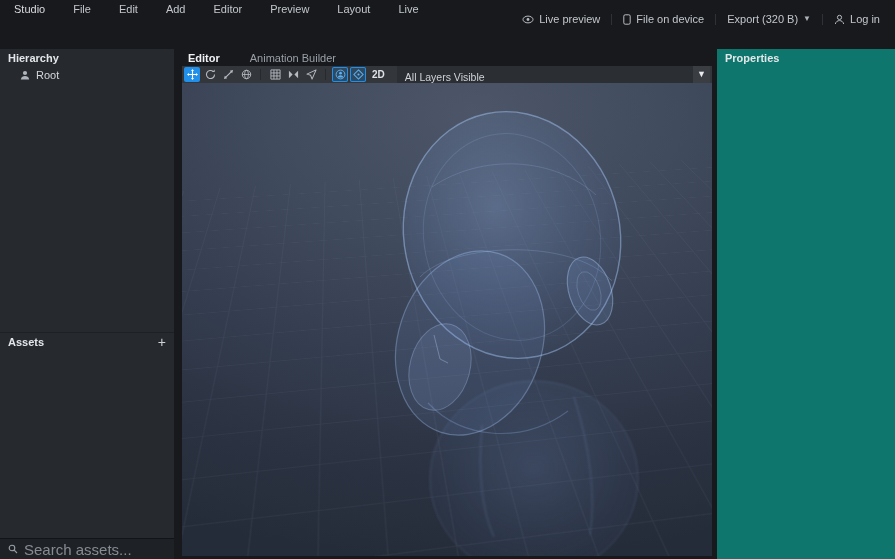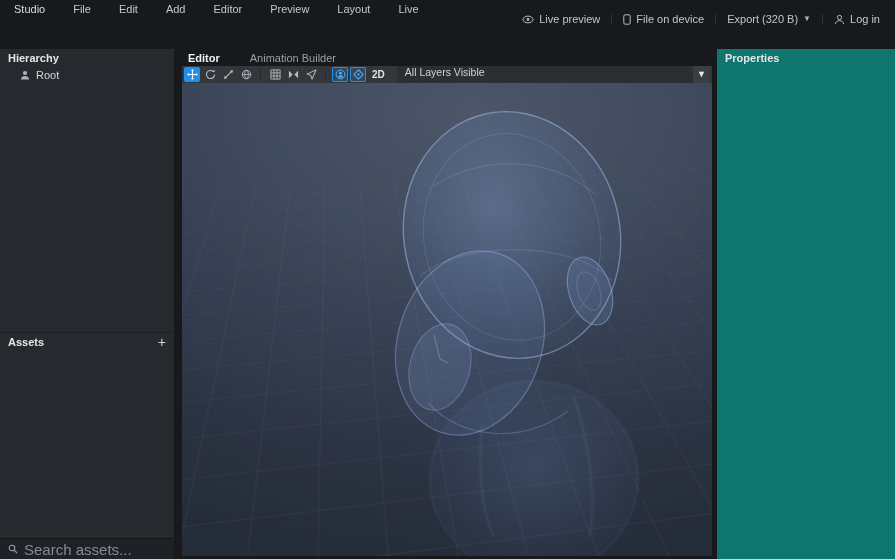--- a/index.html
+++ b/index.html
@@ -52,21 +52,21 @@
 
   .toolbar { height:17px; flex:0 0 17px; background:#33363b; display:flex;
              align-items:center; padding:0 2px; gap:2px; }
   .tb-btn { width:16px; height:15px; display:flex; align-items:center; justify-content:center;
             border-radius:2px; cursor:pointer; flex:0 0 auto; }
   .tb-btn.primary { background:#2090ea; }
   .tb-btn.toggled { background:rgba(32,144,234,.22); box-shadow:inset 0 0 0 1px #2090ea; }
   .tb-sep { width:1px; height:11px; background:#26292d; margin:0 4px; flex:0 0 auto; }
   .mode-2d { font-size:10px; font-weight:bold; color:#dfe2e6; padding:0 4px; cursor:pointer; }
   .layers-dropdown { flex:1; height:17px; margin-left:6px; background:#2b2e33;
-                     display:flex; align-items:flex-start; cursor:pointer; min-width:0;gap:33px; }
+                     display:flex; align-items:flex-end; cursor:pointer; min-width:0;gap:33px; }
   .layers-label { flex:1; padding-left:8px; color:#cfd3d8; font-size:10.5px;
                   white-space:nowrap; overflow:hidden; }
   .layers-caret-box { width:17px; height:17px; background:#3a3d42; display:flex;
                       align-items:center; justify-content:center; }
   .layers-caret { color:#e8eaed; font-size:9px; line-height:1; }
 
   
   .viewport { flex:1; position:relative; overflow:hidden;
     background:
       radial-gradient(130% 95% at 55% 6%, #4c5668 0%, #414b5e 30%, #343d4f 58%, #2a3140 82%, #252c39 100%); }

